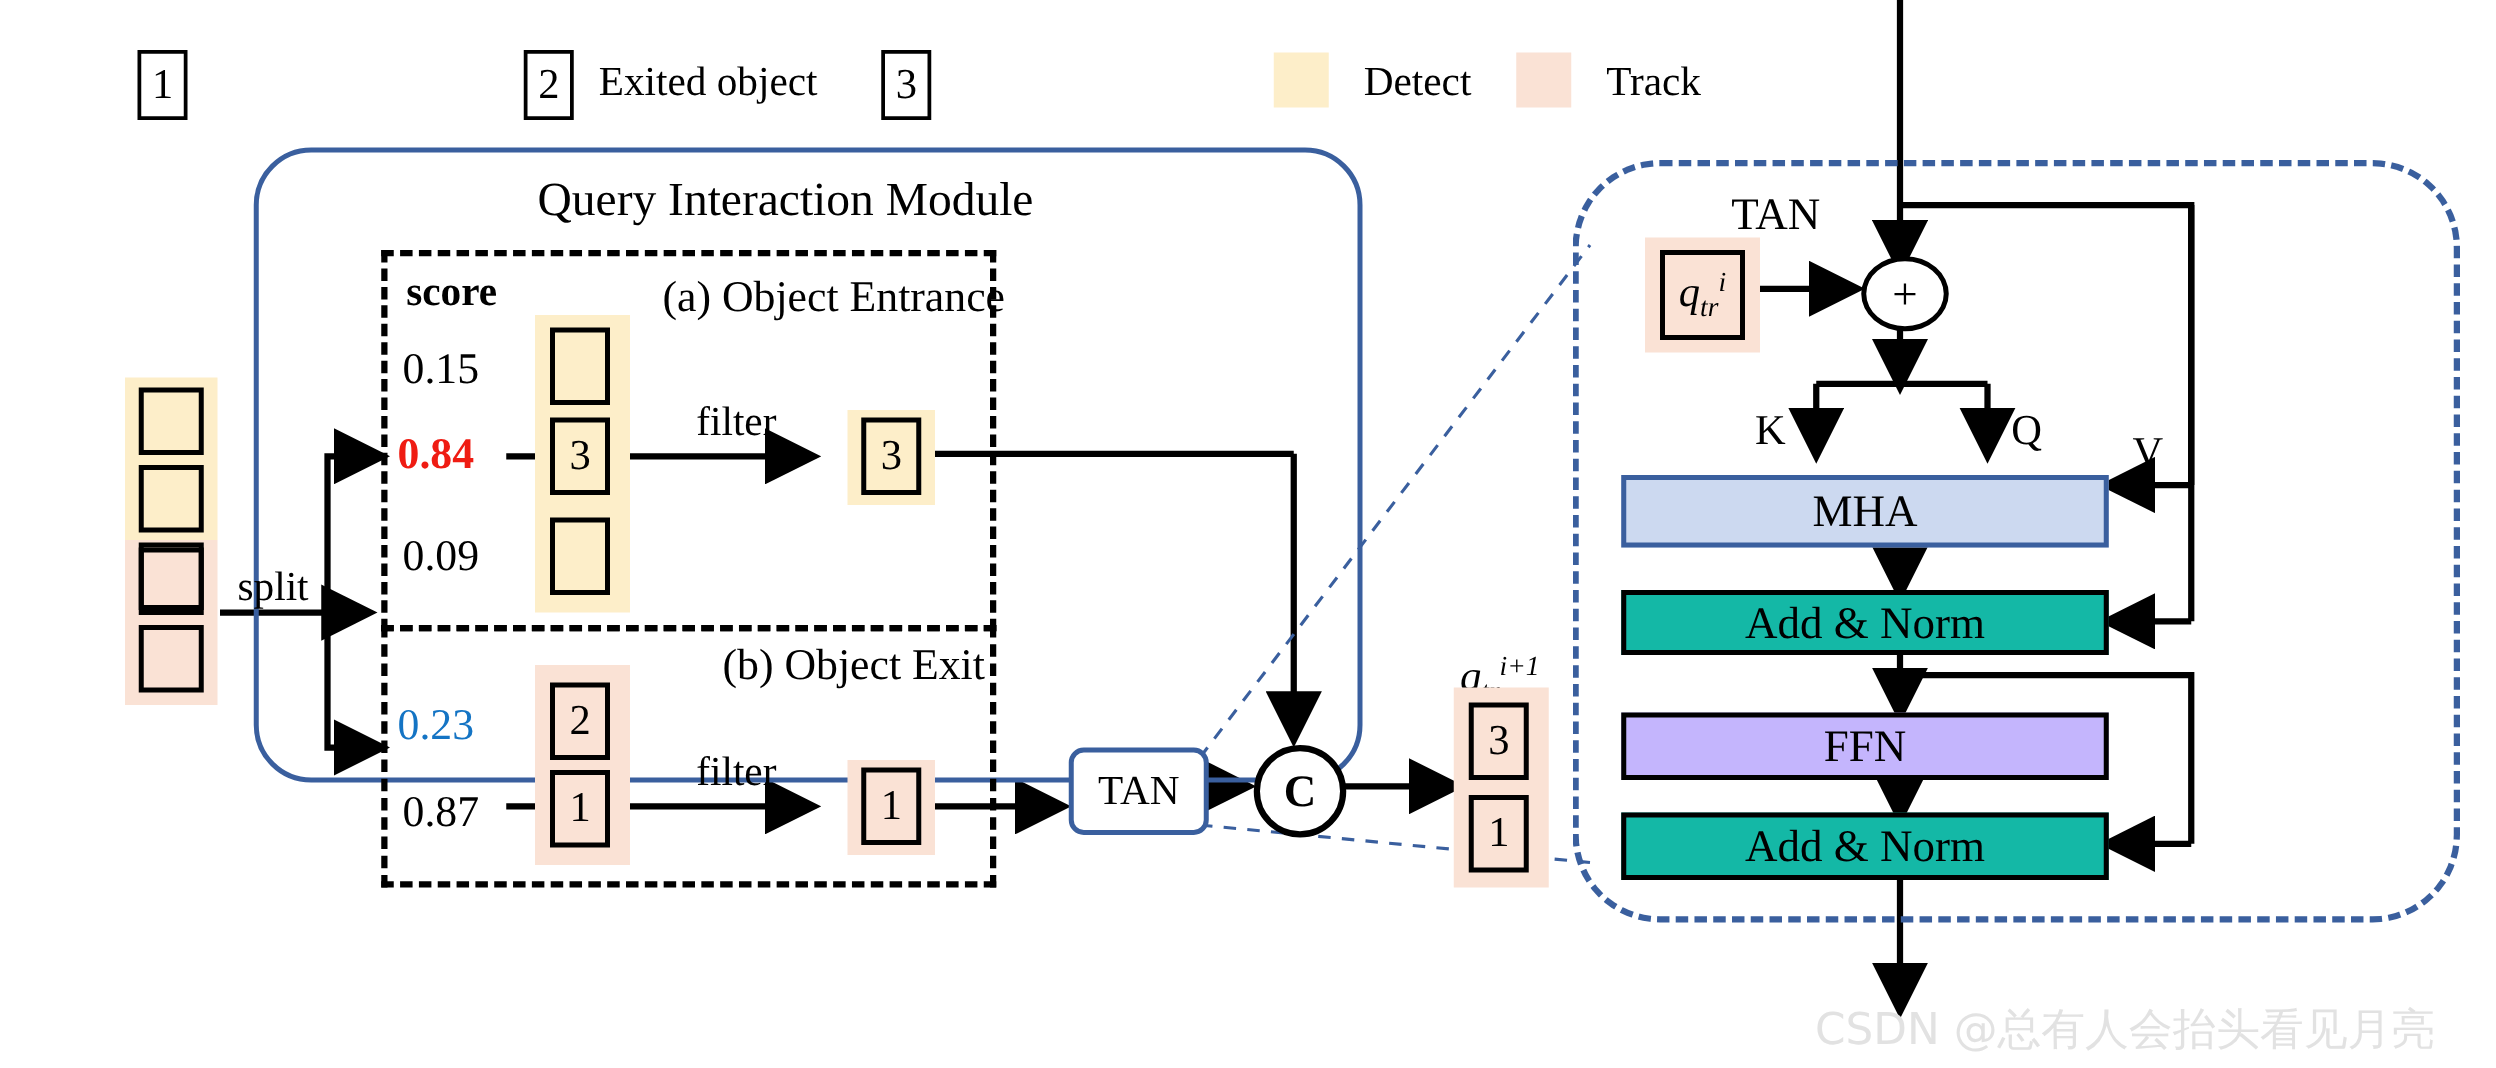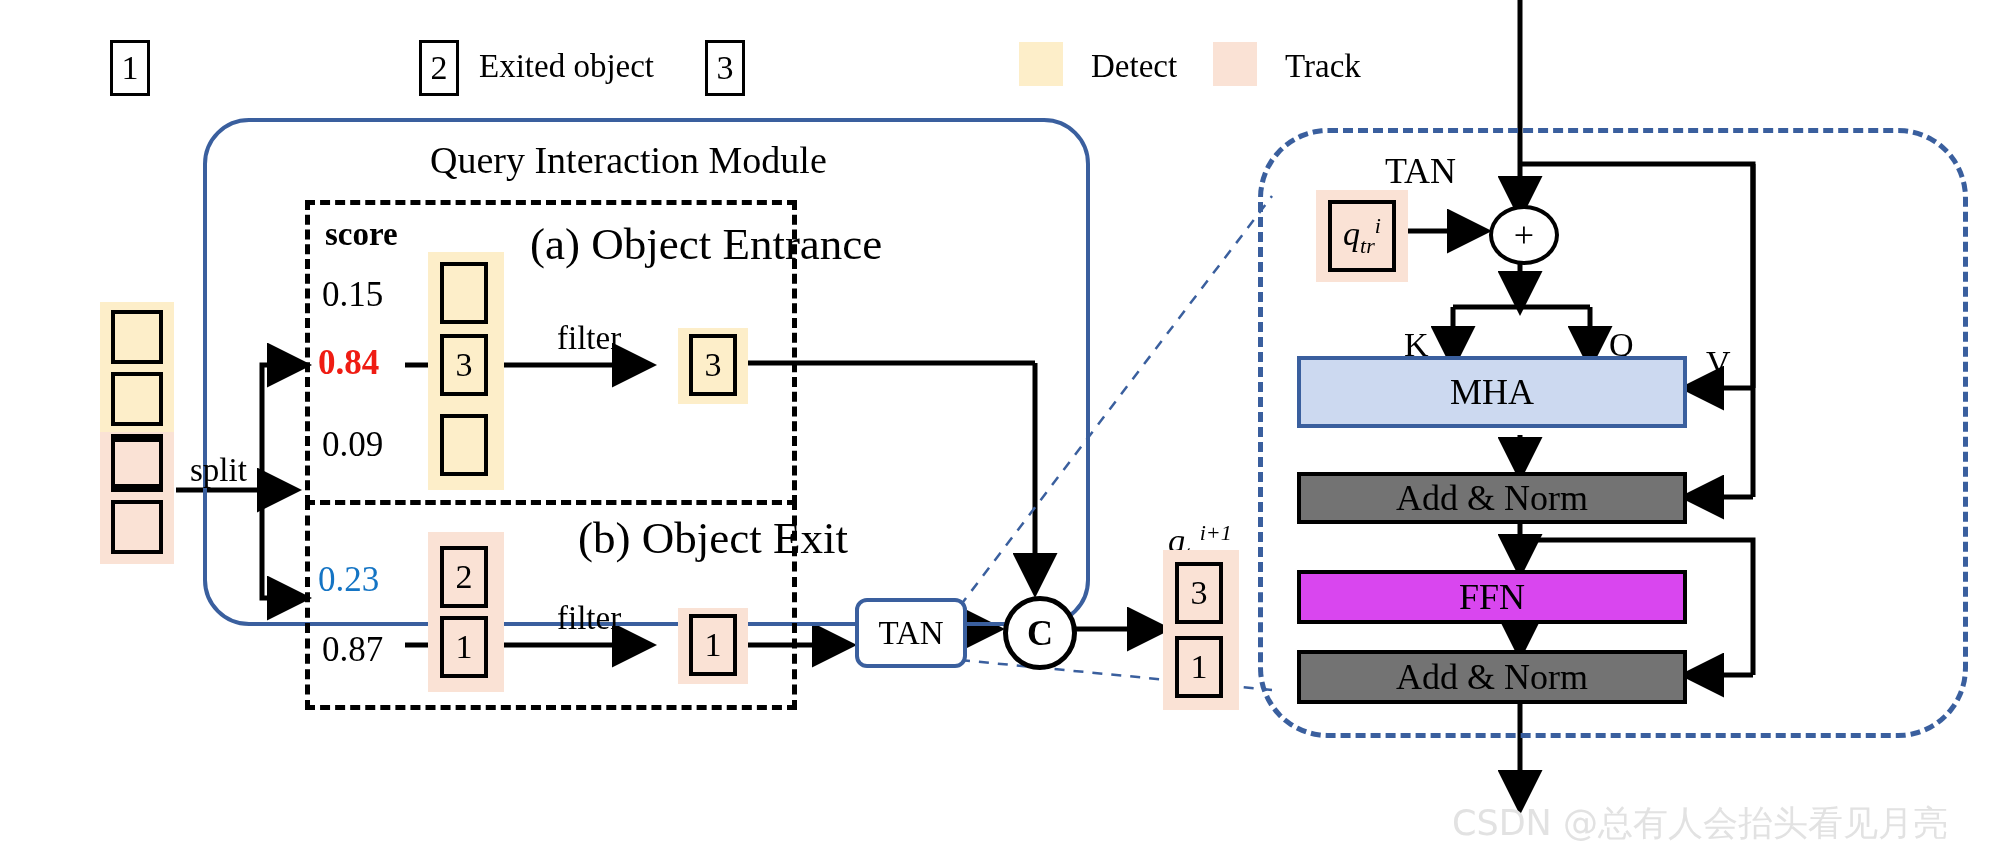--- a/index.html
+++ b/index.html
@@ -18,21 +18,21 @@
   
   #qim-frame{left:203px;top:118px;width:879px;height:500px;
              border:4px solid #3a5f9e;border-radius:46px;background:transparent;}
   #qim-title{left:430px;top:138px;font-size:38px;white-space:nowrap;}
 
   
   .dashbox{border:5px dashed #000;background:transparent;}
   #entrance-box{left:305px;top:200px;width:482px;height:295px;}
   #exit-box{left:305px;top:500px;width:482px;height:200px;}
 
-  .sec-title{font-size:45px;white-space:nowrap;}
+  .sec-title{font-size:35px;white-space:nowrap;}
   .score-head{font-size:33px;font-weight:bold;}
   .score-val{font-size:35px;}
   .score-red{color:#ef1c13;font-weight:bold;}
   .score-blue{color:#1474c4;font-weight:normal;}
 
   
   .tok{width:48px;height:62px;border:4px solid #000;background:transparent;
        font-size:34px;line-height:56px;text-align:center;box-sizing:border-box;}
   .tok-sq{width:52px;height:54px;}
   .strip{position:absolute;}
@@ -47,22 +47,22 @@
   #concat{left:1003px;top:596px;width:64px;height:64px;border:5px solid #000;
           border-radius:50%;background:#fff;font-size:36px;font-weight:bold;}
 
   
   #tan-panel{left:1258px;top:128px;width:700px;height:600px;
              border:5px dashed #3a5f9e;border-radius:70px;background:transparent;}
   #tan-panel-label{left:1385px;top:150px;font-size:36px;}
 
   .blk{border:4px solid #000;box-sizing:border-box;font-size:36px;}
   .blk-mha{background:#ccd9f0;border-color:#3a5f9e;}
-  .blk-an{background:#737373;}
-  .blk-ffn{background:#d946ef;}
+  .blk-an{background:#14b8a6;}
+  .blk-ffn{background:#c4b5fd;}
 
   #plus{width:62px;height:52px;border:4px solid #000;border-radius:50%;
         background:#fff;font-size:36px;}
 
   .kqv{font-size:34px;}
 
   
   .mathlbl{font-size:34px;font-style:italic;font-family:"Liberation Serif","DejaVu Serif",serif;}
   .sub{font-size:22px;vertical-align:-0.35em;font-style:italic;}
   .sup{font-size:22px;vertical-align:0.55em;font-style:italic;}
@@ -240,18 +240,18 @@
      box-sizing:border-box;">
   <span class="mathlbl"><span>q</span><span class="sub">tr</span><span class="sup">i</span></span>
 </div>
 
 <div class="abs ctr" id="plus" style="left:1489px;top:205px;">+</div>
 
 <div class="abs kqv" style="left:1404px;top:326px;">K</div>
 <div class="abs kqv" style="left:1609px;top:326px;">Q</div>
 <div class="abs kqv" style="left:1706px;top:344px;">V</div>
 
-<div class="abs ctr blk blk-mha" style="left:1297px;top:356px;width:390px;height:72px;font-family:Liberation Serif, serif;">MHA</div>
+<div class="abs ctr blk blk-mha" style="left:1297px;top:380px;width:390px;height:58px;font-family:Liberation Serif, serif;">MHA</div>
 <div class="abs ctr blk blk-an" style="left:1297px;top:472px;width:390px;height:52px;">Add &amp; Norm</div>
 <div class="abs ctr blk blk-ffn" style="left:1297px;top:570px;width:390px;height:54px;">FFN</div>
 <div class="abs ctr blk blk-an" style="left:1297px;top:650px;width:390px;height:54px;">Add &amp; Norm</div>
 
 <div class="abs" id="watermark">CSDN @总有人会抬头看见月亮</div>
 
 </body></html>

